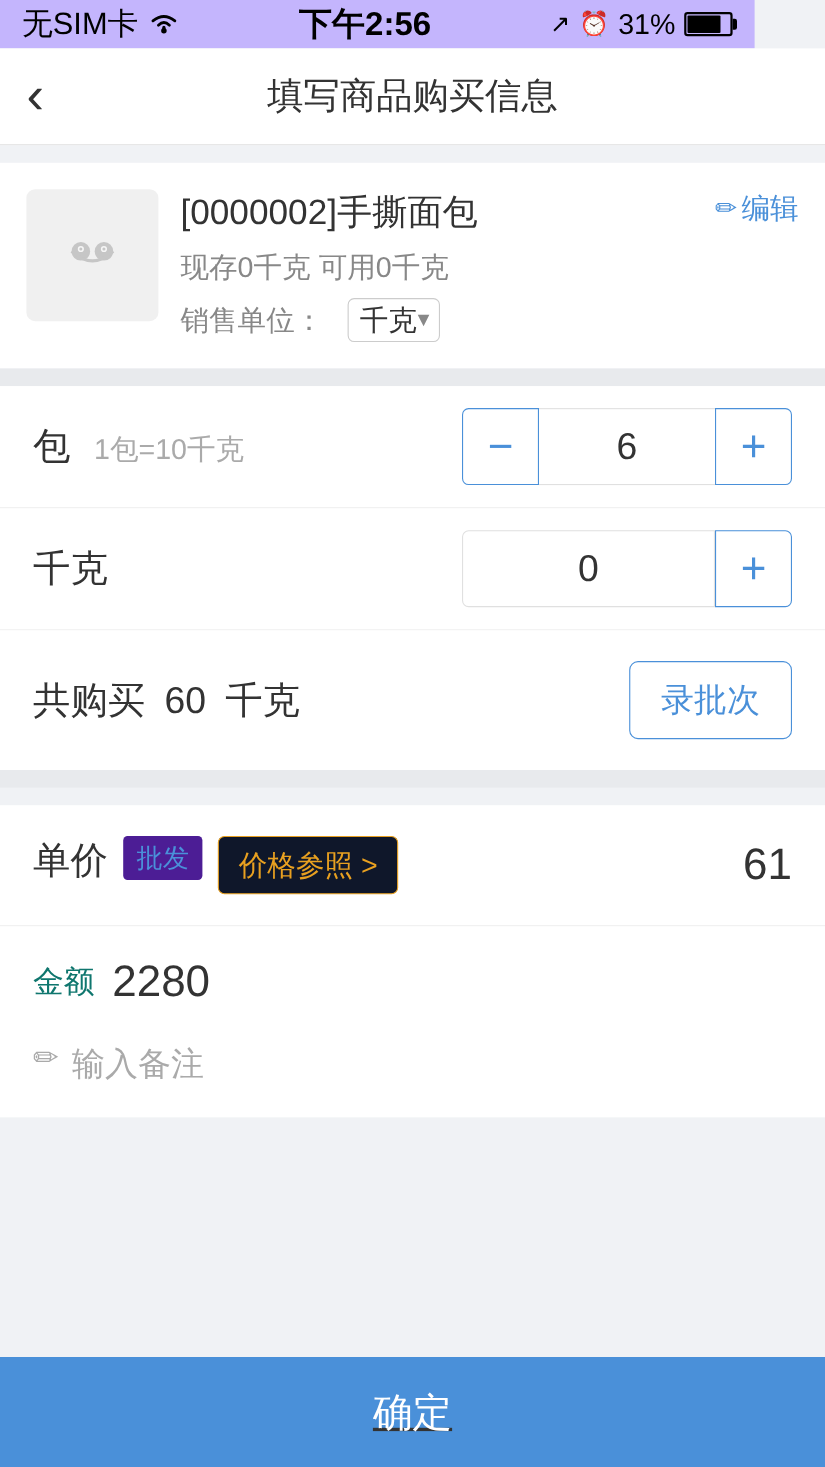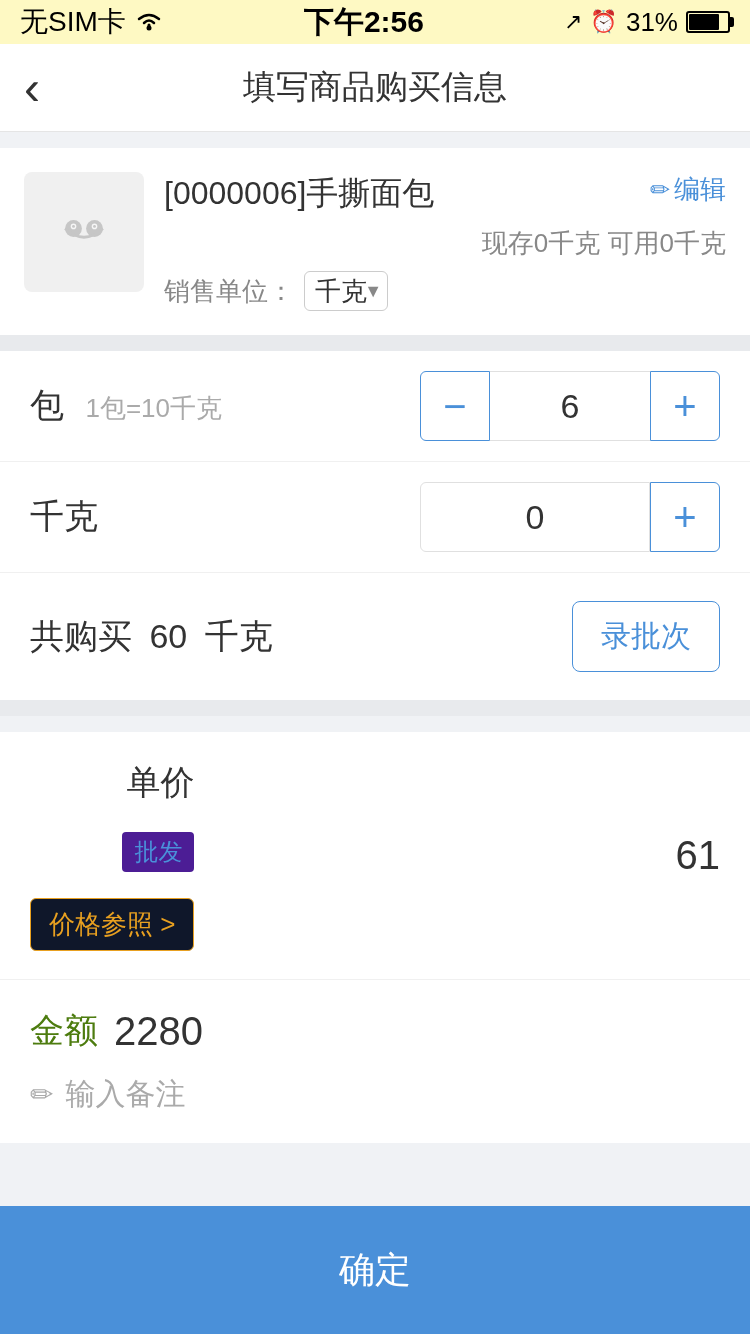--- a/index.html
+++ b/index.html
@@ -8,23 +8,23 @@
       width: 750px;
       min-height: 1334px;
       font-family: -apple-system, "PingFang SC", "Helvetica Neue", sans-serif;
       background: #f0f2f5;
       font-size: 32px;
       color: #333;
     }
 
     
     .status-bar {
-      width: 750px;
+      width: 686px;
       height: 44px;
-      background: #fef9c3;
+      background: #c4b5fd;
       display: flex;
       align-items: center;
       justify-content: space-between;
       padding: 0 20px;
       font-size: 28px;
       color: #000;
     }
     .status-left { display: flex; align-items: center; gap: 8px; }
     .status-center { font-weight: 700; font-size: 30px; }
     .status-right { display: flex; align-items: center; gap: 8px; font-size: 26px; }
@@ -110,28 +110,27 @@
     .product-name {
       font-size: 32px;
       color: #333;
       font-weight: 500;
       margin-bottom: 10px;
     }
     .product-stock {
       font-size: 26px;
       color: #888;
       margin-bottom: 10px;
-      text-align: right;
     }
     .product-unit {
       font-size: 26px;
       color: #888;
       display: flex;
       align-items: center;
-      gap: 10px;
+      gap: 22px;
     }
     .unit-select {
       border: 1px solid #ccc;
       border-radius: 6px;
       padding: 4px 20px 4px 10px;
       font-size: 26px;
       color: #333;
       background: #fff;
       appearance: none;
       -webkit-appearance: none;
@@ -259,23 +258,22 @@
     .price-section {
       background: #fff;
       margin-top: 16px;
       padding: 28px 30px;
       display: flex;
       align-items: center;
       justify-content: space-between;
     }
     .price-left {
       display: flex;
-      align-items: flex-end;
-      gap: 26px;
-      flex-direction: column;
+      align-items: flex-start;
+      gap: 14px;
     }
     .price-label { font-size: 34px; color: #333; }
     .price-tag {
       background: #4c1d95;
       color: #4a90d9;
       font-size: 24px;
       padding: 4px 12px;
       border-radius: 4px;
     }
     .price-ref-btn {
@@ -301,49 +299,50 @@
       background: #fff;
       padding: 28px 30px;
       border-top: 1px solid #f0f0f0;
     }
     .amount-row {
       display: flex;
       align-items: center;
       gap: 16px;
       margin-bottom: 20px;
     }
-    .amount-label { font-size: 34px; color: #4d7c0f; }
+    .amount-label { font-size: 28px; color: #0f766e; }
     .amount-value { font-size: 40px; color: #333; font-weight: 500; }
     .note-row {
       display: flex;
       align-items: center;
       gap: 12px;
     }
     .note-icon { font-size: 28px; color: #aaa; }
-    .note-text { font-size: 30px; color: #aaa; }
+    .note-text { font-size: 30px; color: #aaa; margin-top: 12px; }
 
     
     .bottom-content {
       background: #f0f2f5;
       flex: 1;
       min-height: 300px;
     }
 
     
     .confirm-bar {
       position: fixed;
       bottom: 0;
       left: 0;
       width: 750px;
-      height: 128px;
+      height: 100px;
       background: #4a90d9;
       display: flex;
       align-items: center;
       justify-content: center;
       cursor: pointer;
+      text-decoration: underline;
     }
     .confirm-text {
       font-size: 36px;
       color: #fff;
       font-weight: 500;
     }
   </style>
 </head>
 <body>
 
@@ -382,21 +381,21 @@
       <circle cx="65" cy="45" r="12" fill="#888"></circle>
       <path d="M23 45 Q50 70 77 45" stroke="#888" stroke-width="4" fill="none"></path>
       <circle cx="35" cy="42" r="4" fill="#fff"></circle>
       <circle cx="65" cy="42" r="4" fill="#fff"></circle>
       <circle cx="35" cy="42" r="2" fill="#888"></circle>
       <circle cx="65" cy="42" r="2" fill="#888"></circle>
     </svg>
   </div>
   <div class="product-info">
     <div style="display:flex;justify-content:space-between;align-items:flex-start;">
-      <div class="product-name">[0000006]手撕面包</div>
+      <div class="product-name">[0000002]手撕面包</div>
       <div class="edit-btn">
         <span style="font-size:24px;">✏</span>
         <span>编辑</span>
       </div>
     </div>
     <div class="product-stock">现存0千克   可用0千克</div>
     <div class="product-unit">
       <span>销售单位：</span>
       <div class="unit-select-wrap">
         <select class="unit-select">

